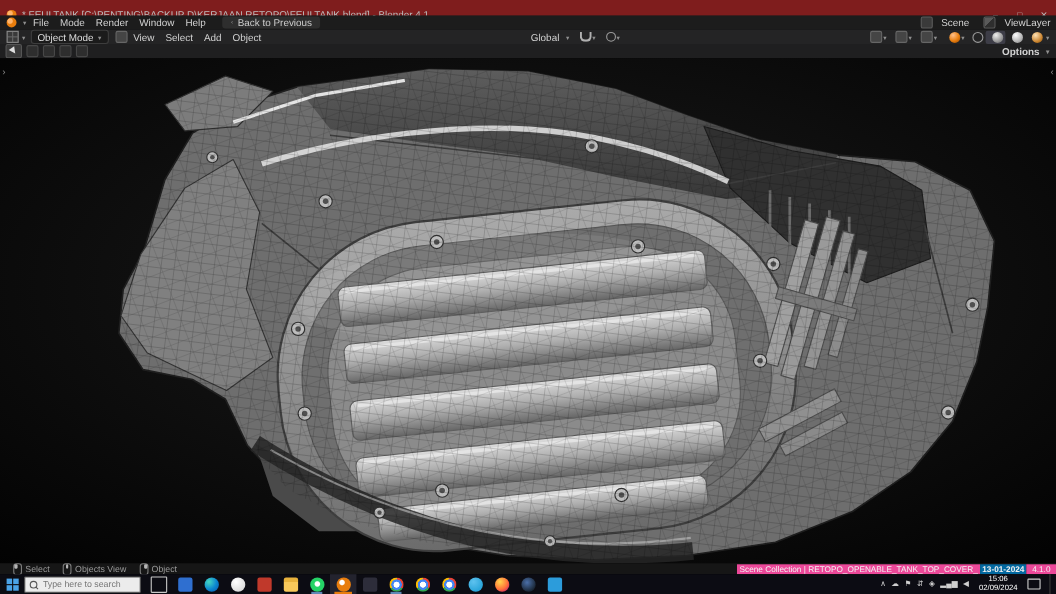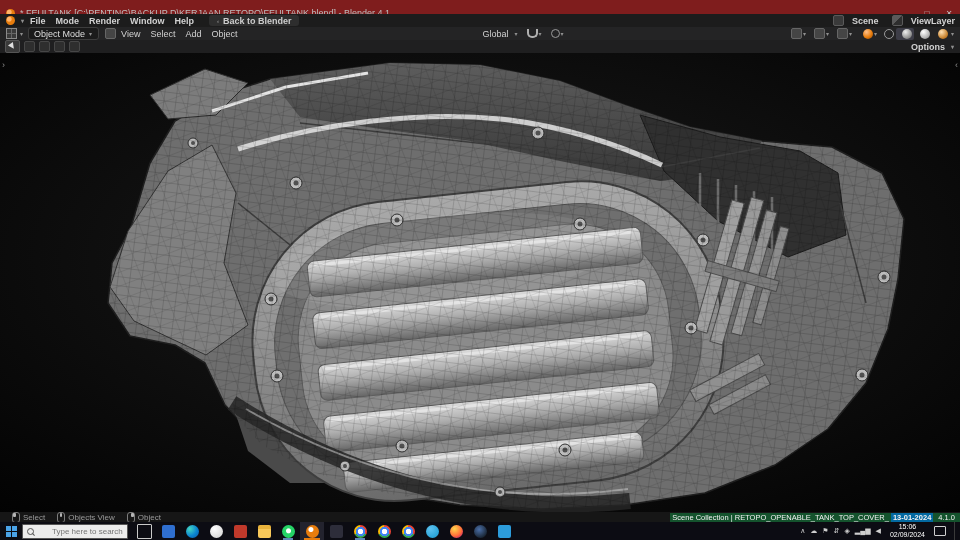--- a/index.html
+++ b/index.html
@@ -10,21 +10,21 @@
   
   #titlebar{top:0;height:26px;background:#7f1d1d;font-size:9px;color:#bdbdbd;}
   .blogo{width:9px;height:9px;border-radius:50%;margin:0 5px 0 6px;flex:0 0 auto;
          background:radial-gradient(circle at 35% 35%,#ffb46a 0 2px,#e87d0d 3px 70%,#a4560a);}
   .wtitle{white-space:nowrap;overflow:hidden;}
   .wbtns{margin-left:auto;display:flex;height:100%;}
   .wbtn{width:22px;height:100%;display:flex;align-items:center;justify-content:center;
         font-size:8px;color:#c4c4c4;}
 
   
-  #menubar{top:14px;height:13px;background:#1c1c1c;font-size:9px;border-bottom:1px solid #0e0e0e;font-weight:bold;}
+  #menubar{top:14px;height:13px;background:#1c1c1c;font-size:9px;border-bottom:1px solid #0e0e0e;}
   .menu{margin:0 5px;color:#d2d2d2;white-space:nowrap;}
   .caret{font-size:6px;color:#8f8f8f;margin:0 1px;}
   .backpill{display:flex;align-items:center;gap:3px;background:#2e2e2e;border-radius:3px;
             padding:0 7px;height:11px;margin-left:10px;color:#cdcdcd;white-space:nowrap;}
   .spacer{flex:1;}
   .ico{display:inline-block;width:9px;height:9px;margin:0 3px 0 8px;
        background:#3a3a3a;border:1px solid #5a5a5a;border-radius:2px;}
   .layer-ico{background:linear-gradient(135deg,#5a5a5a 0 45%,#2e2e2e 46%);}
 
   
@@ -64,31 +64,31 @@
 
   
   #bstatus{top:512px;height:10px;background:#161616;font-size:8px;color:#9a9a9a;}
   .hint{display:flex;align-items:center;gap:3px;margin-left:12px;white-space:nowrap;}
   .mouse{width:6px;height:9px;border:1px solid #7d7d7d;border-radius:3px;position:relative;flex:0 0 auto;}
   .mouse::before{content:"";position:absolute;background:#b5b5b5;border-radius:1px;}
   .m-left::before{left:0;top:0;width:3px;height:4px;}
   .m-mid::before{left:2px;top:0;width:2px;height:4px;}
   .m-right::before{right:0;top:0;width:3px;height:4px;}
   .stats{margin-left:auto;display:flex;align-items:stretch;font-size:7.5px;color:#f2f2f2;white-space:nowrap;}
-  .st{display:flex;align-items:center;padding:0 2px;background:#14532d;}
+  .st{display:flex;align-items:center;padding:0 2px;background:#ec4899;}
   .st.red{background:#0369a1;font-weight:bold;}
   .st.ver{padding:0 5px;}
 
   
   #taskbar{top:522px;height:18px;background:#0c0c13;font-size:8px;}
   .startbtn{width:22px;height:18px;display:flex;align-items:center;justify-content:center;}
   .wingrid{display:grid;grid-template-columns:5px 5px;grid-template-rows:5px 5px;gap:1px;}
   .wingrid i{background:#4aa3e8;display:block;}
   .searchbox{width:96px;height:13px;background:#ececec;border:1px solid #555;display:flex;
-             align-items:center;gap:16px;padding:0 4px;border-radius:1px;}
+             align-items:center;gap:3px;padding:0 4px;border-radius:1px;}
   .mag{width:5px;height:5px;border:1px solid #555;border-radius:50%;position:relative;flex:0 0 auto;}
   .mag::after{content:"";position:absolute;width:3px;height:1px;background:#555;
               transform:rotate(45deg);left:4px;top:5px;}
   .searchbox input{border:none;background:transparent;font-size:8px;width:80px;outline:none;
                    font-family:"Liberation Sans",sans-serif;color:#444;}
   .apps{display:flex;height:100%;margin-left:4px;}
   .app{width:24px;height:18px;display:flex;align-items:center;justify-content:center;position:relative;}
   .app.active{background:#23232e;}
   .app.active::after{content:"";position:absolute;bottom:0;left:4px;right:4px;height:2px;background:#e87d0d;}
   .app.running::after{content:"";position:absolute;bottom:0;left:7px;right:7px;height:2px;background:#5f87b5;}
@@ -132,21 +132,21 @@
 <div id="menubar" class="bar">
   <span class="blogo"></span>
   <span class="caret">▾</span>
   <span class="menu">File</span>
   <span class="menu">Mode</span>
   <span class="menu">Render</span>
   <span class="menu">Window</span>
   <span class="menu">Help</span>
   <span class="backpill">
     <span class="caret">‹</span>
-    <span>Back to Blender</span>
+    <span>Back to Previous</span>
   </span>
   <span class="spacer"></span>
   <span class="ico"></span>
   <span class="menu">Scene</span>
   <span class="ico layer-ico"></span>
   <span class="menu">ViewLayer</span>
 </div>
 
 <div id="vheader" class="bar">
   <span class="grid-ico"></span>

